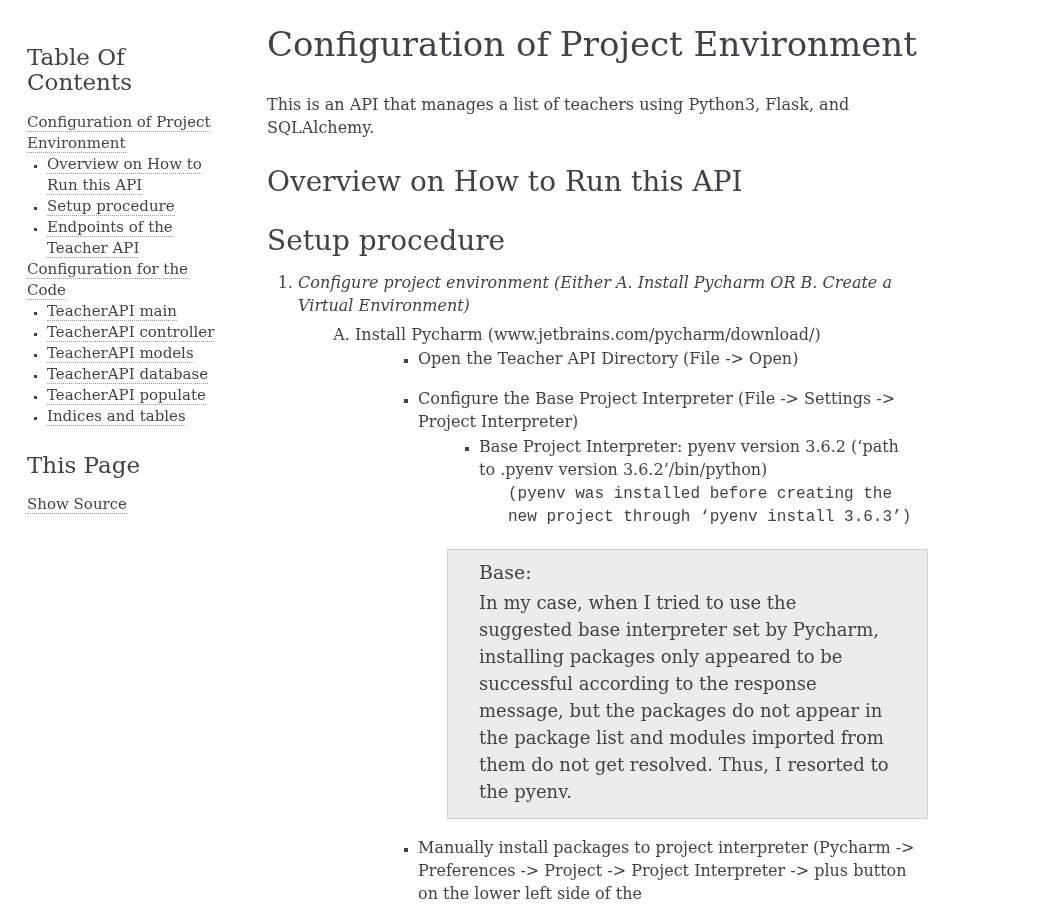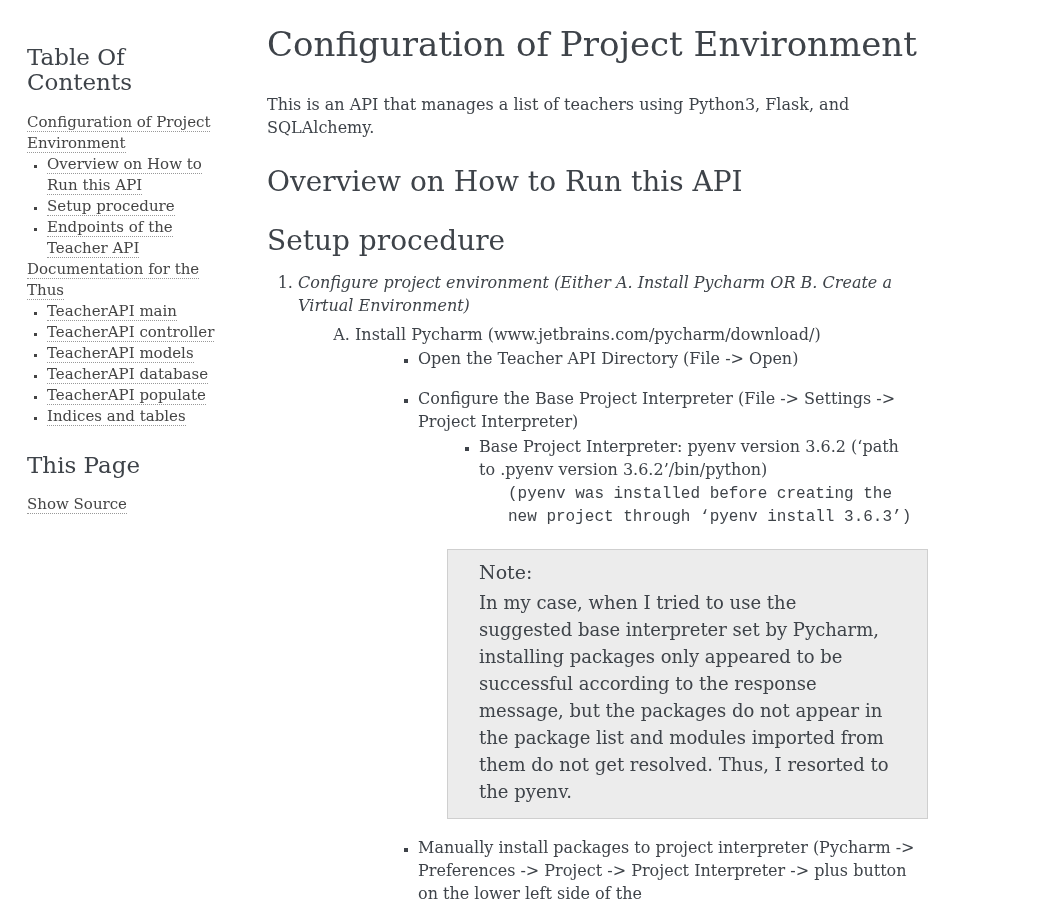--- a/index.html
+++ b/index.html
@@ -98,21 +98,21 @@
     <ul class="toc-root">
       <li>
         <a href="#">Configuration of Project Environment</a>
         <ul class="toc-sub">
           <li><a href="#">Overview on How to Run this API</a></li>
           <li><a href="#">Setup procedure</a></li>
           <li><a href="#">Endpoints of the Teacher API</a></li>
         </ul>
       </li>
       <li>
-        <a href="#">Documentation for the Thus</a>
+        <a href="#">Configuration for the Code</a>
         <ul class="toc-sub">
           <li><a href="#">TeacherAPI main</a></li>
           <li><a href="#">TeacherAPI controller</a></li>
           <li><a href="#">TeacherAPI models</a></li>
           <li><a href="#">TeacherAPI database</a></li>
           <li><a href="#">TeacherAPI populate</a></li>
           <li><a href="#">Indices and tables</a></li>
         </ul>
       </li>
     </ul>
@@ -144,21 +144,21 @@
                 </li>
                 <li>
                   <p class="tight">Configure the Base Project Interpreter (File -&gt; Settings -&gt; Project Interpreter)</p>
                   <ul class="sq2">
                     <li>
                       <p class="tight">Base Project Interpreter: pyenv version 3.6.2 (‘path to .pyenv version 3.6.2’/bin/python)</p>
                       <blockquote>
                         <p>(pyenv was installed before creating the new project through ‘pyenv install 3.6.3’)</p>
                       </blockquote>
                       <div class="admonition">
-                        <p class="admonition-title">Note:</p>
+                        <p class="admonition-title">Base:</p>
                         <p class="admonition-body">In my case, when I tried to use the suggested base interpreter set by Pycharm, installing packages only appeared to be successful according to the response message, but the packages do not appear in the package list and modules imported from them do not get resolved. Thus, I resorted to the pyenv.</p>
                       </div>
                     </li>
                   </ul>
                 </li>
                 <li>
                   <p>Manually install packages to project interpreter (Pycharm -&gt; Preferences -&gt; Project -&gt; Project Interpreter -&gt; plus button on the lower left side of the</p>
                 </li>
               </ul>
             </li>

